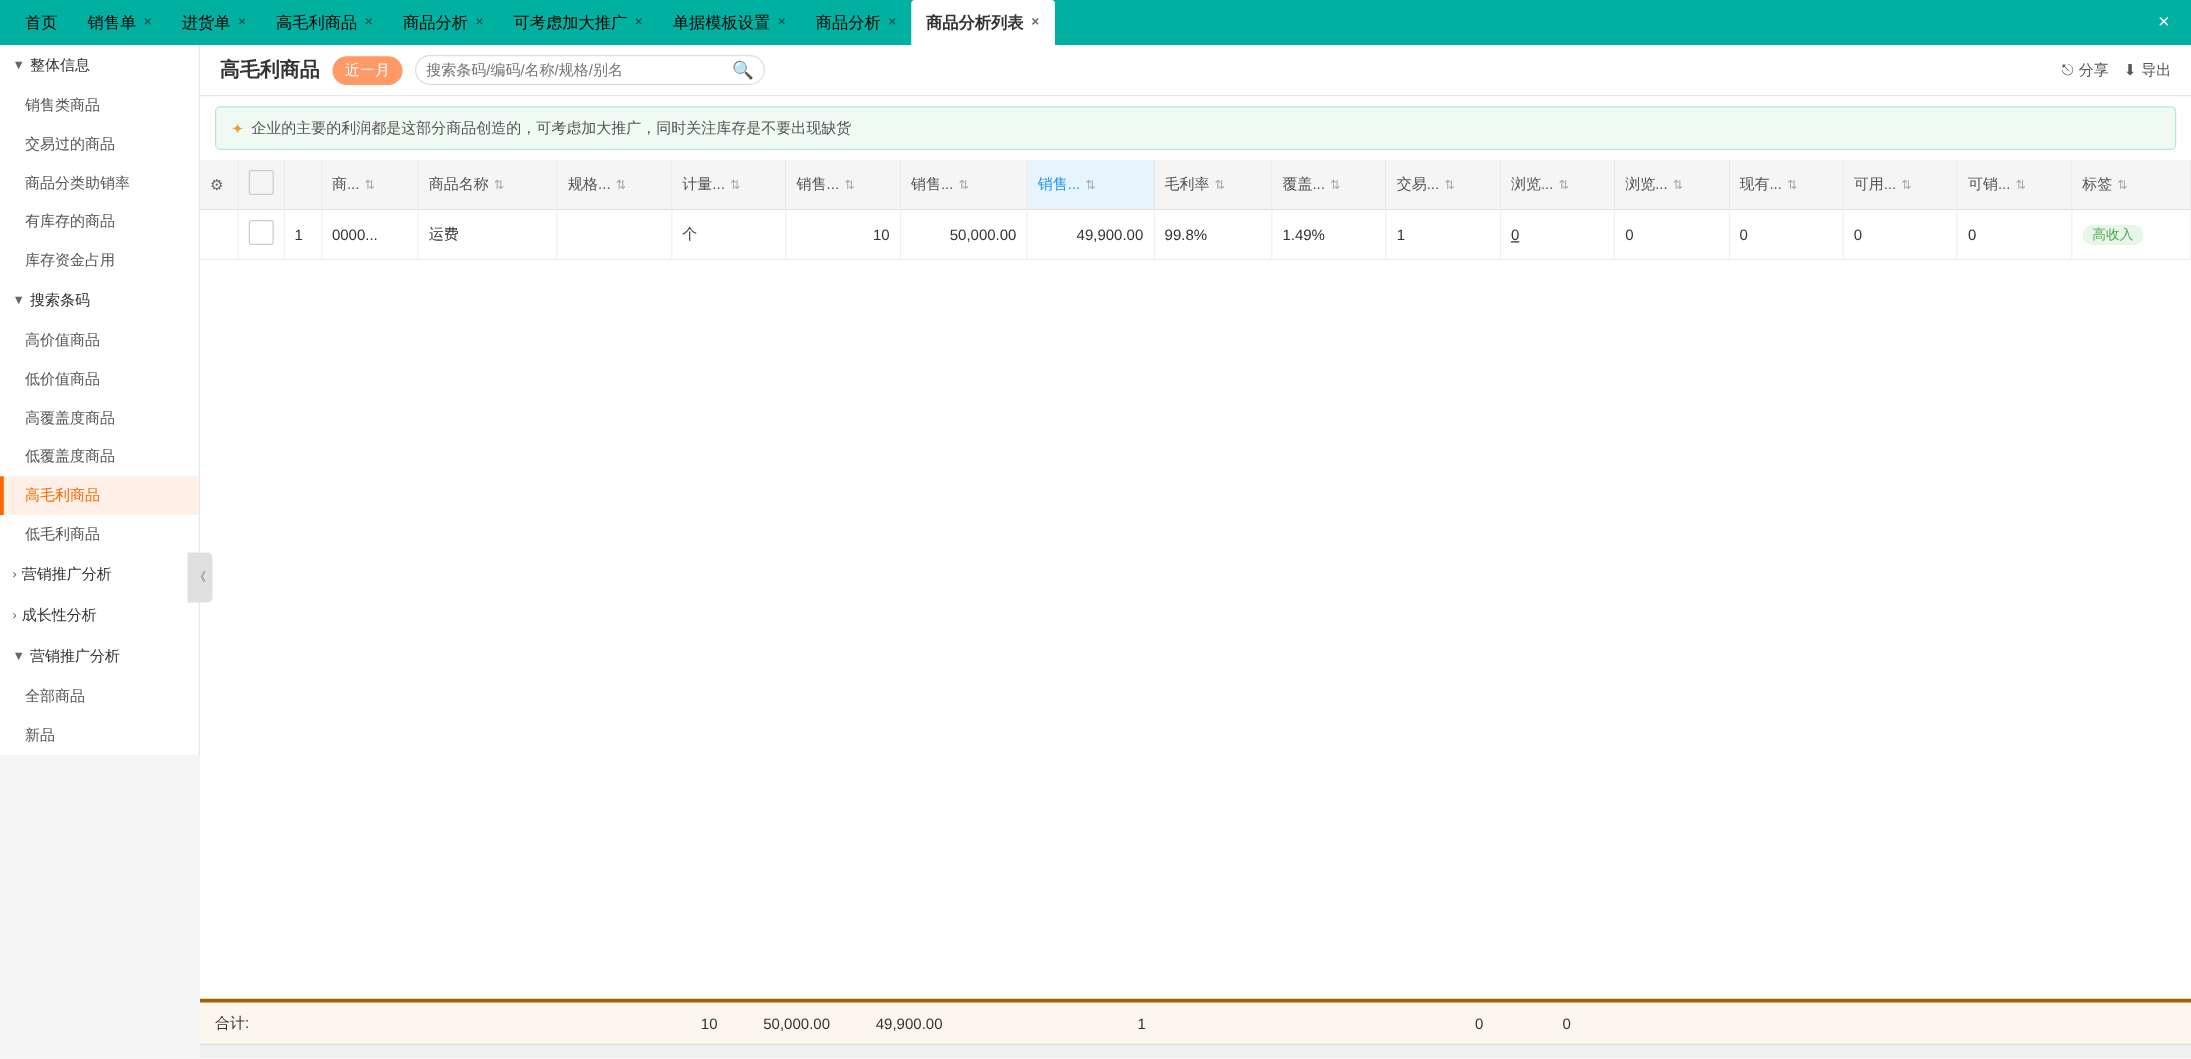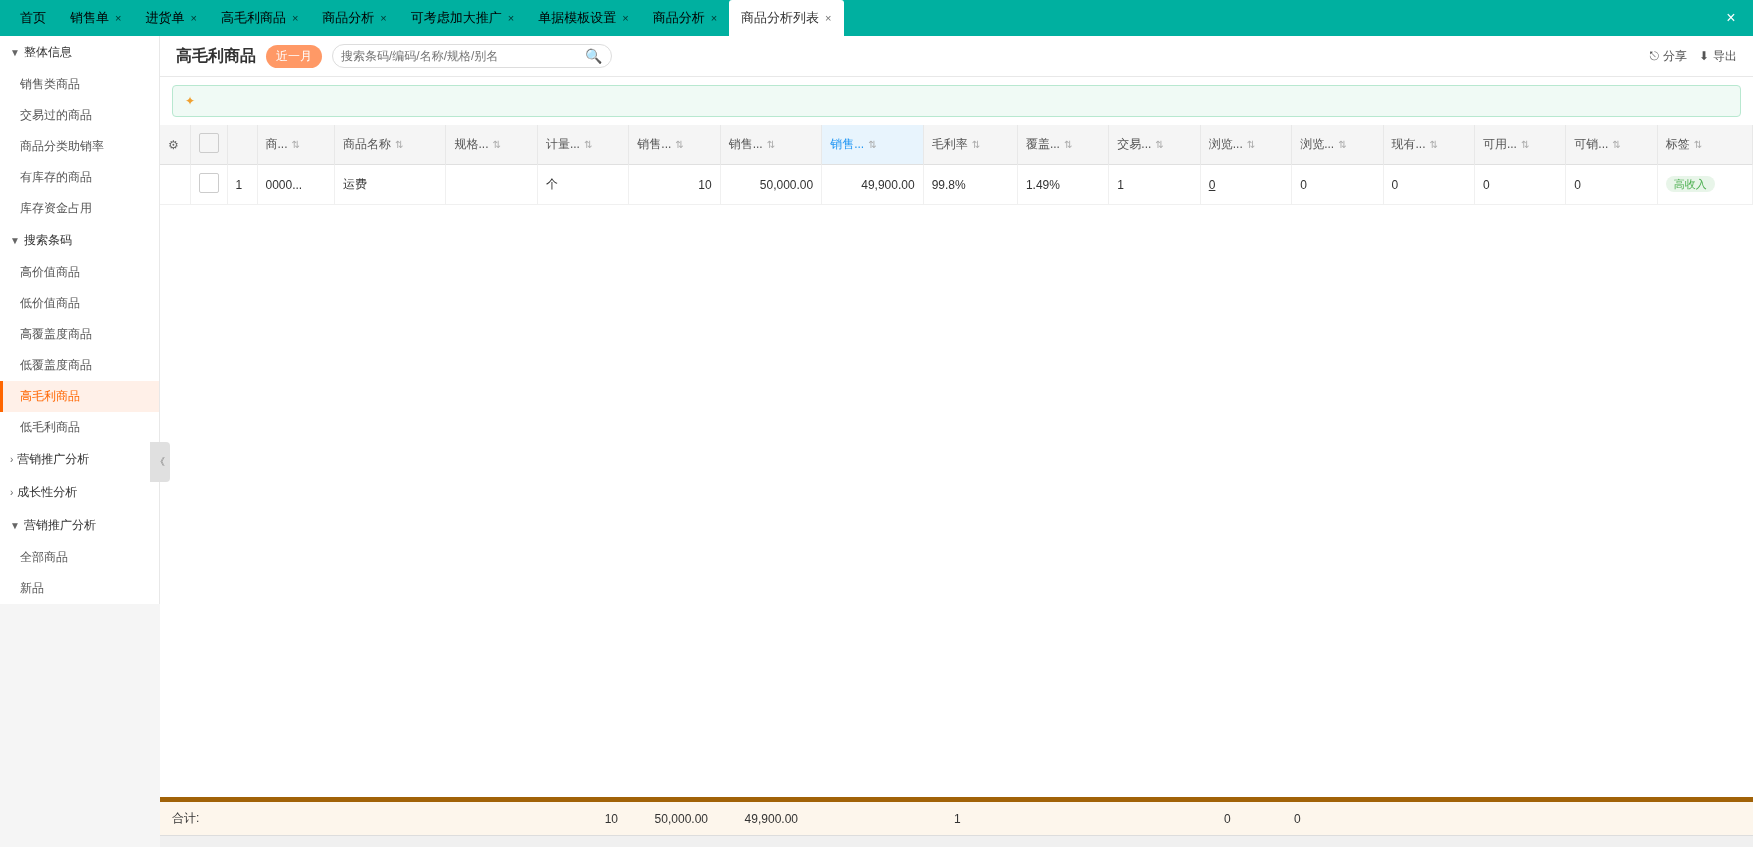--- a/index.html
+++ b/index.html
@@ -21,20 +21,21 @@
       align-items: center;
       cursor: pointer;
       white-space: nowrap;
       font-size: 13px;
       color: #000000;
     }
     .top-nav .nav-item.active {
       background: white;
       color: #333;
       border-radius: 3px 3px 0 0;
+      font-weight: bold;
     }
     .top-nav .nav-item .close-x {
       margin-left: 6px;
       font-size: 11px;
       opacity: 0.7;
     }
     .top-nav .nav-spacer { flex: 1; }
     .top-nav .nav-close {
       width: 28px;
       height: 28px;
@@ -243,27 +244,26 @@
     }
     .underline-link {
       color: #333;
       text-decoration: underline;
       cursor: pointer;
     }
 
     
     .table-footer {
       background: #fdf6ec;
-      border-top: 5px solid #a16207;
+      border-top: 3px solid #a16207;
       display: flex;
       align-items: center;
       padding: 8px 12px;
       font-size: 12px;
       flex-shrink: 0;
-      gap: 44px;
     }
     .footer-label { color: #333; font-weight: 500; margin-right: 20px; min-width: 50px; }
     .footer-values {
       display: flex;
       align-items: center;
       gap: 0;
       flex: 1;
     }
     .footer-cell {
       padding: 0 8px;
@@ -394,20 +394,21 @@
           </button>
           <button class="action-btn">
             <span>⬇</span>
             <span>导出</span>
           </button>
         </div>
       </div>
 
       <div class="info-banner">
         <span class="info-icon">✦</span>
+        <span>企业的主要的利润都是这部分商品创造的，可考虑加大推广，同时关注库存是不要出现缺货</span>
       </div>
 
       <div class="table-wrapper">
         <table>
           <thead>
             <tr>
               <th style="width:30px;">
                 <span class="settings-icon">⚙</span>
               </th>
               <th style="width:30px;">

